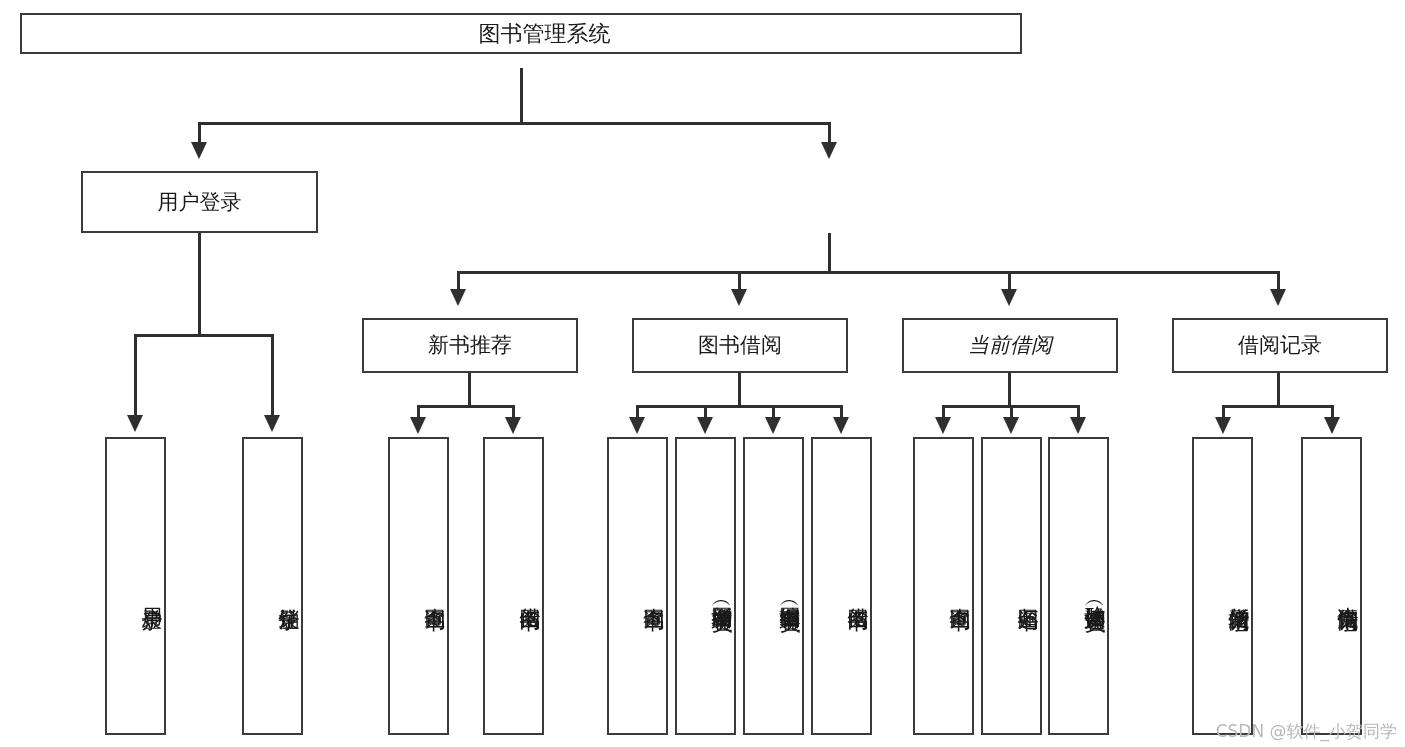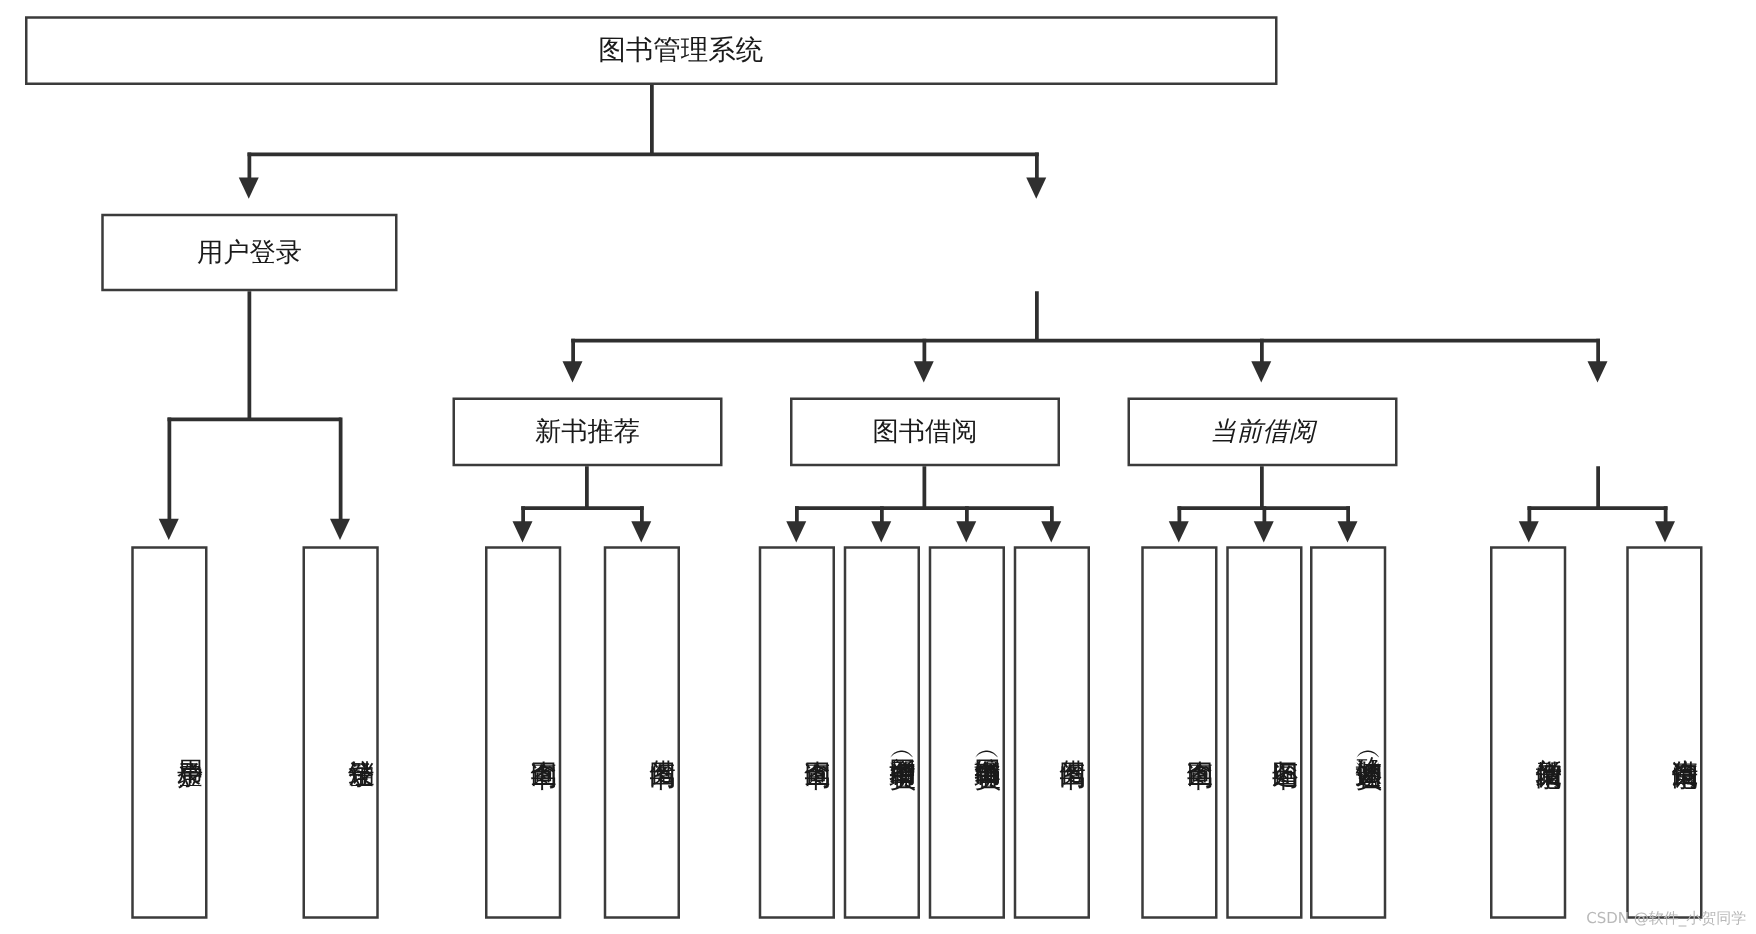--- a/index.html
+++ b/index.html
@@ -52,32 +52,32 @@
     width:0;height:0;
     border-left:8px solid transparent;
     border-right:8px solid transparent;
     border-top:17px solid #2f2f2f;
   }
   
   #watermark{
     position:absolute;
     right:8px;
     bottom:4px;
-    font-size:12px;
+    font-size:17px;
     color:#b9b9b9;
     white-space:nowrap;
     font-family:"DejaVu Sans","Liberation Sans",sans-serif;
   }
 </style>
 </head>
 <body>
 
 <div id="canvas">
 
-  <div class="node root" style="left:20px;top:13px;width:1002px;height:55px;padding-left:47px;">
+  <div class="node root" style="left:20px;top:13px;width:1002px;height:41px;padding-left:47px;">
     <span>图书管理系统</span>
   </div>
 
   <div class="ln vl" style="left:520px;top:68px;width:3px;height:55px;"></div>
 
   <div class="ln hl" style="left:198px;top:122px;width:633px;height:3px;"></div>
 
   <div class="ln vl" style="left:198px;top:122px;width:3px;height:22px;"></div>
   <div class="arrow" style="left:191px;top:142px;"></div>
   <div class="ln vl" style="left:828px;top:122px;width:3px;height:22px;"></div>
@@ -107,20 +107,23 @@
 
   <div class="node h" style="left:632px;top:318px;width:216px;height:55px;">
     <span>图书借阅</span>
   </div>
   <div class="node h" style="left:362px;top:318px;width:216px;height:55px;">
     <span>新书推荐</span>
   </div>
   <div class="node h" style="left:902px;top:318px;width:216px;height:55px;font-style:italic;">
     <span>当前借阅</span>
   </div>
+  <div class="node h" style="left:1172px;top:318px;width:216px;height:55px;">
+    <span>借阅记录</span>
+  </div>
 
   <div class="ln vl" style="left:468px;top:373px;width:3px;height:34px;"></div>
   <div class="ln hl" style="left:417px;top:405px;width:98px;height:3px;"></div>
   <div class="ln vl" style="left:417px;top:405px;width:3px;height:14px;"></div>
   <div class="arrow" style="left:410px;top:417px;"></div>
   <div class="ln vl" style="left:512px;top:405px;width:3px;height:14px;"></div>
   <div class="arrow" style="left:505px;top:417px;"></div>
 
   <div class="ln vl" style="left:738px;top:373px;width:3px;height:34px;"></div>
   <div class="ln hl" style="left:636px;top:405px;width:206px;height:3px;"></div>

